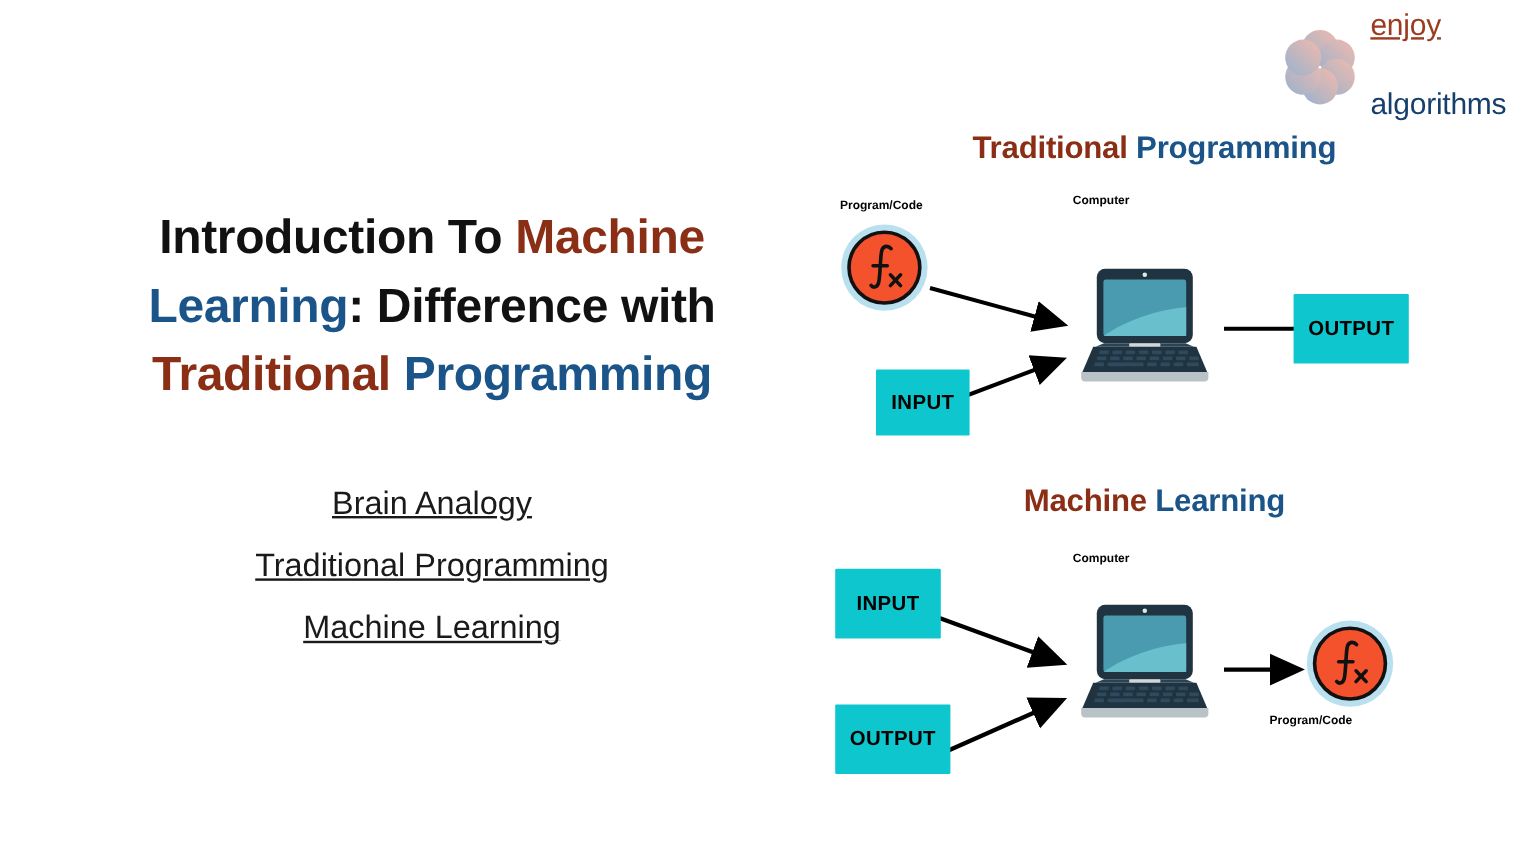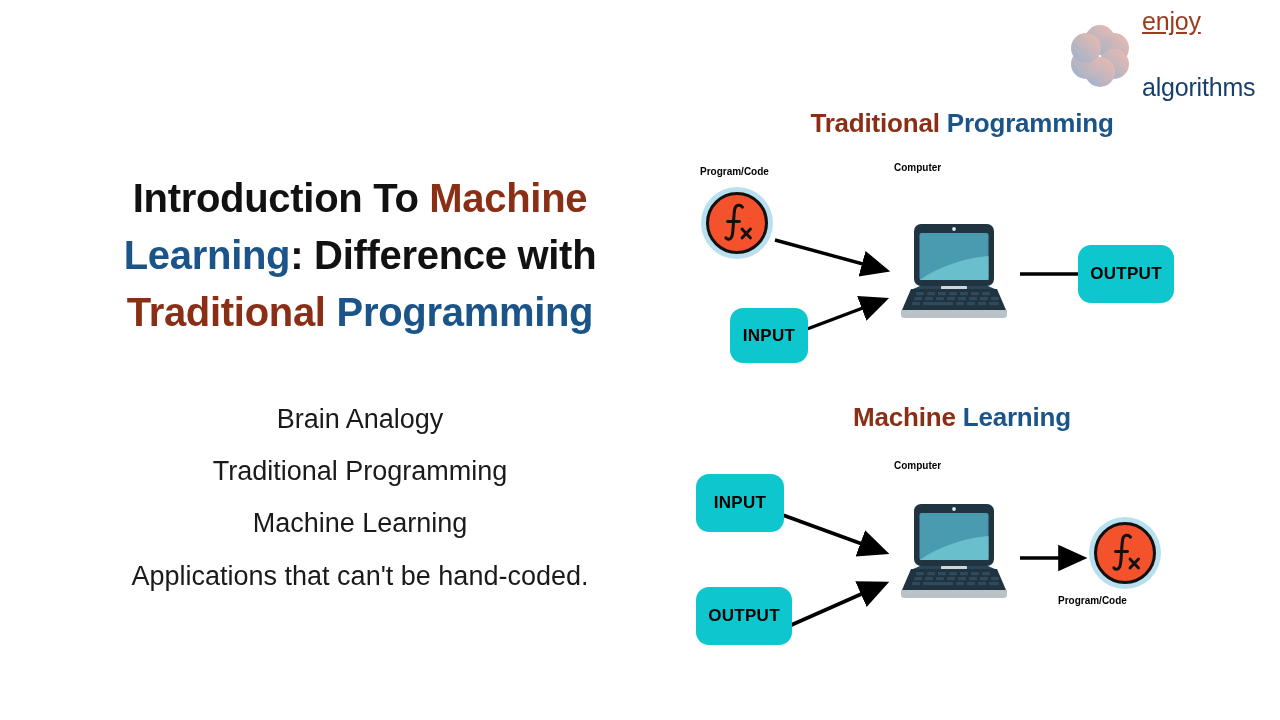--- a/index.html
+++ b/index.html
@@ -74,20 +74,21 @@
     left: 60px;
     top: 404px;
     width: 600px;
     text-align: center;
     color: #1a1a1a;
   }
   .bullet {
     font-size: 27px;
     line-height: 1.12;
     margin-bottom: 22px;
+    text-decoration: underline;
   }
   .bullet:last-child { margin-bottom: 0; }
 
   
   .diagram {
     position: absolute;
     width: 600px;
     height: 290px;
     left: 662px;
   }
@@ -112,21 +113,21 @@
     font-size: 10px;
     font-weight: bold;
     color: #000000;
     white-space: nowrap;
   }
 
   
   .io-box {
     position: absolute;
     background: #0ec6ce;
-    border-radius: 13px;
+    border-radius: 1px;
     display: flex;
     align-items: center;
     justify-content: center;
     font-size: 17px;
     font-weight: bold;
     color: #000000;
     letter-spacing: 0.3px;
   }
 
   
@@ -192,21 +193,20 @@
   </div>
 
   <h1 class="title">
     <span>Introduction To </span><span class="t-brown">Machine</span><span> </span><span class="t-blue">Learning</span><span>: Difference with </span><span class="t-brown">Traditional</span><span> </span><span class="t-blue">Programming</span>
   </h1>
 
   <div class="bullets">
     <div class="bullet">Brain Analogy</div>
     <div class="bullet">Traditional Programming</div>
     <div class="bullet">Machine Learning</div>
-    <div class="bullet">Applications that can't be hand-coded.</div>
   </div>
 
   <div class="diagram" id="diagram-traditional">
 
     <div class="diagram-heading">
       <span class="h-brown">Traditional</span>
       <span class="h-blue">Programming</span>
     </div>
 
     <div class="arrow-layer">

